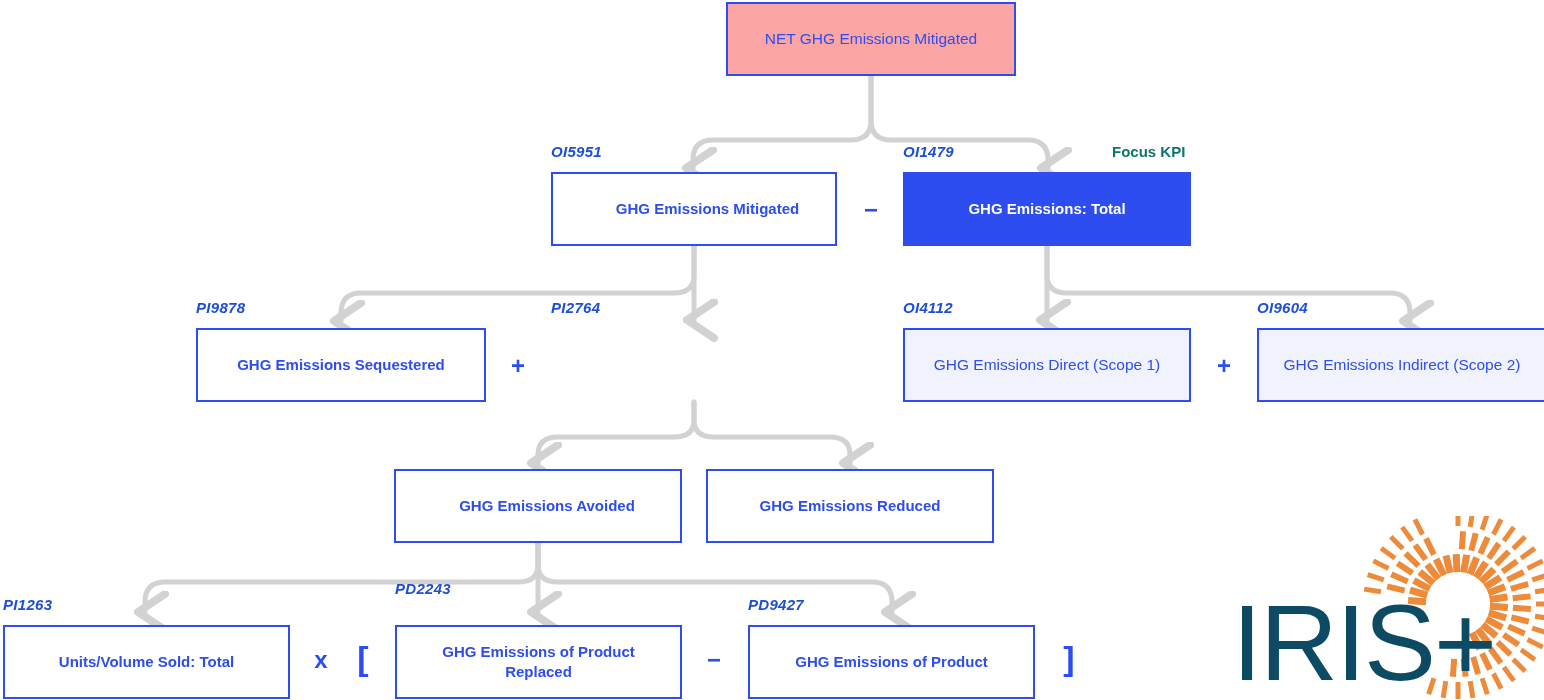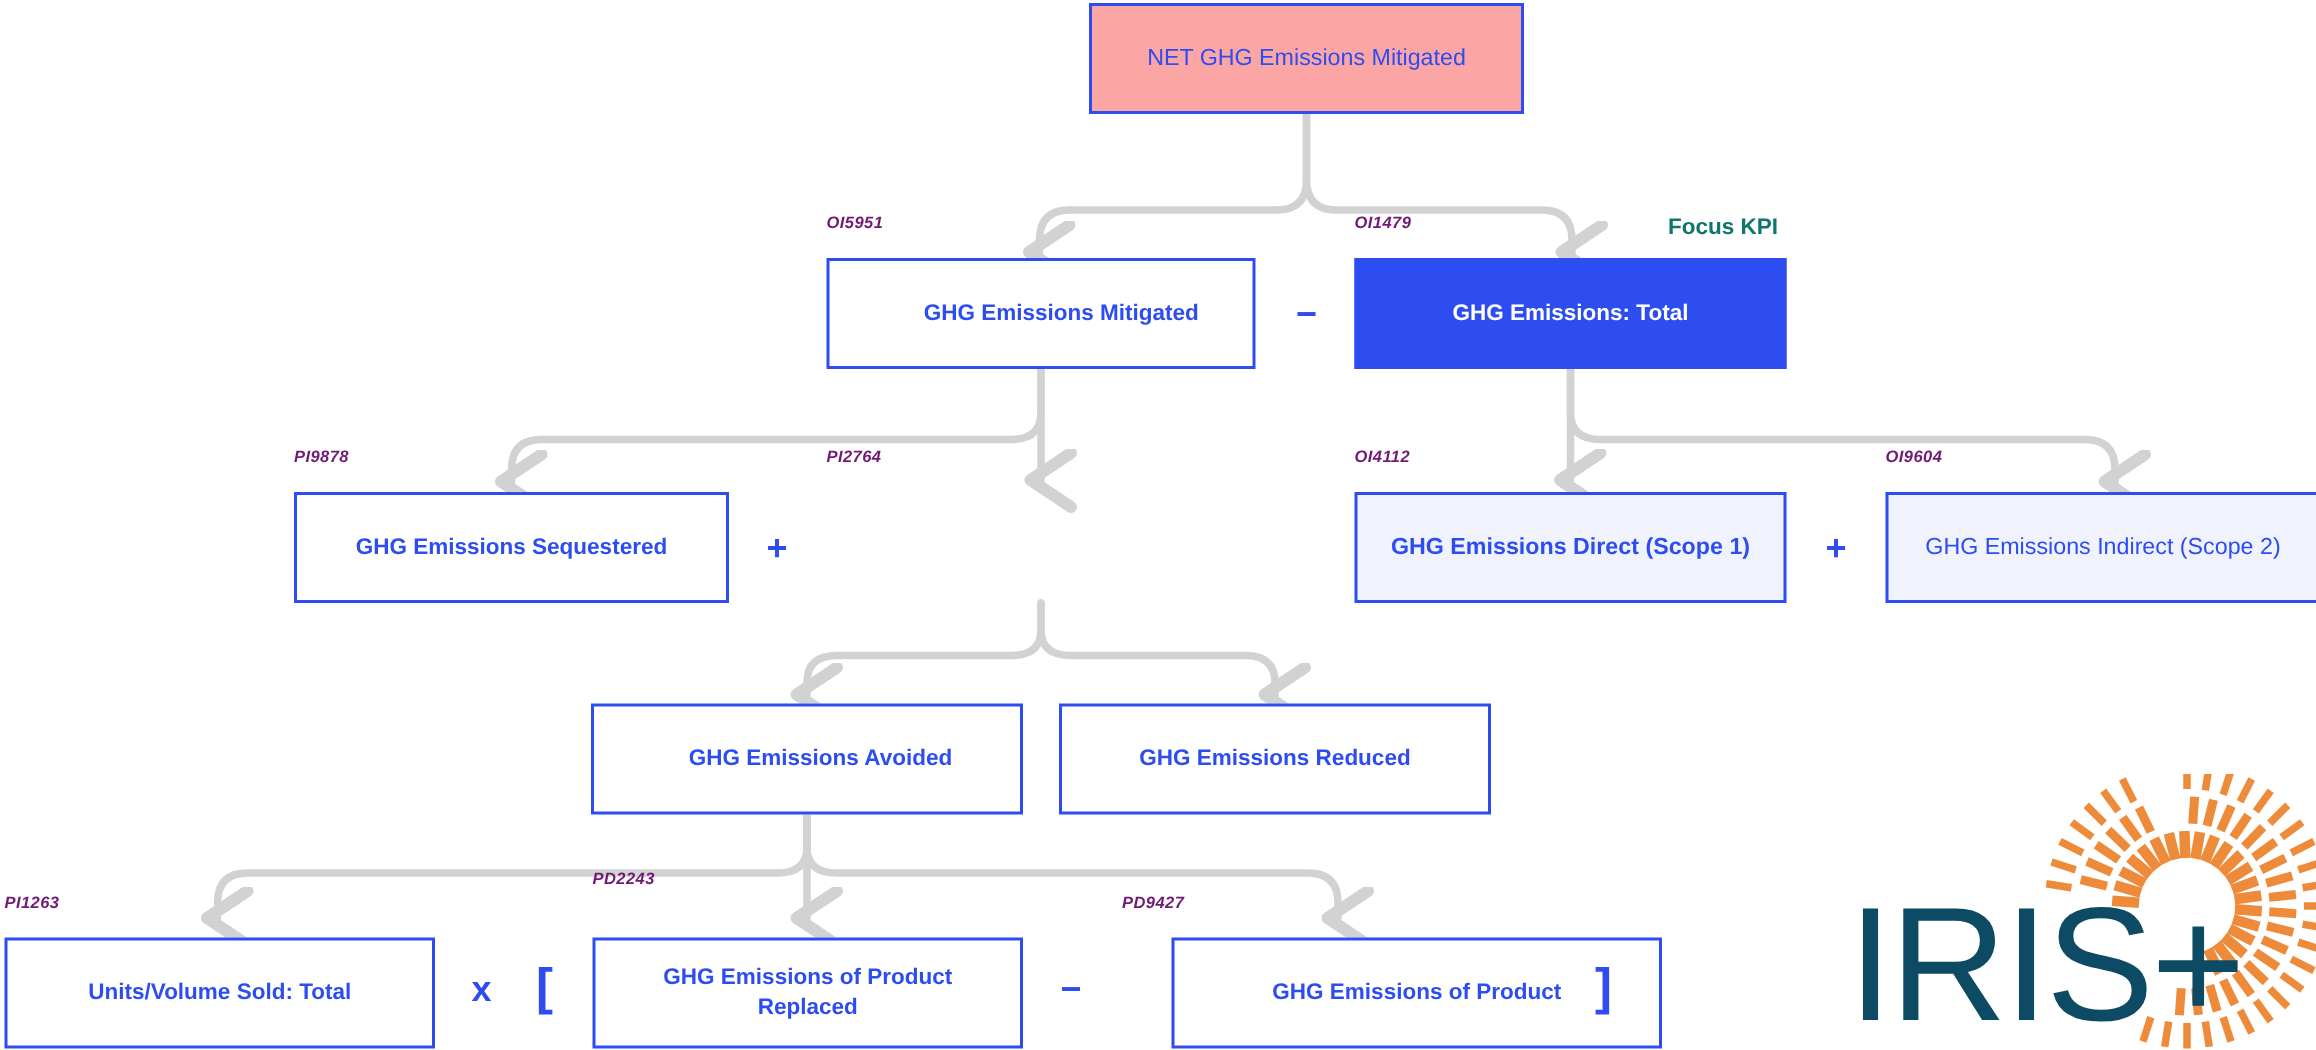--- a/index.html
+++ b/index.html
@@ -48,22 +48,22 @@
     font-size: 15.5px;
   }
   .node.root {
     background: #fca5a5;
     color: #2d4df0;
     font-weight: normal;
     font-size: 15.5px;
   }
   .code {
     position: absolute;
-    color: #701a75;
-    font-size: 11px;
+    color: #1d4ed8;
+    font-size: 15px;
     font-style: italic;
     font-weight: bold;
     letter-spacing: .3px;
     white-space: nowrap;
   }
   .focus-kpi {
     position: absolute;
     color: #0f766e;
     font-size: 15px;
     font-weight: bold;
@@ -139,21 +139,21 @@
   <div class="code" style="left:196px; top:299px;">PI9878</div>
   <div class="node" style="left:196px; top:328px; width:290px; height:74px;">
     <span>GHG Emissions Sequestered</span>
   </div>
 
   <div class="op" style="left:502px; top:354px; width:32px;">+</div>
 
   <div class="code" style="left:551px; top:299px;">PI2764</div>
 
   <div class="code" style="left:903px; top:299px;">OI4112</div>
-  <div class="node tinted" style="left:903px; top:328px; width:288px; height:74px;font-weight:bold;">
+  <div class="node tinted" style="left:903px; top:328px; width:288px; height:74px;">
     <span>GHG Emissions Direct (Scope 1)</span>
   </div>
 
   <div class="op" style="left:1208px; top:354px; width:32px;">+</div>
 
   <div class="code" style="left:1257px; top:299px;">OI9604</div>
   <div class="node tinted" style="left:1257px; top:328px; width:290px; height:74px;">
     <span>GHG Emissions Indirect (Scope 2)</span>
   </div>
 
@@ -173,21 +173,21 @@
   <div class="op bracket" style="left:350px; top:641px; width:26px;">[</div>
 
   <div class="code" style="left:395px; top:580px;">PD2243</div>
   <div class="node" style="left:395px; top:625px; width:287px; height:74px;">
     <span>GHG Emissions of Product Replaced</span>
   </div>
 
   <div class="op" style="left:699px; top:648px; width:30px;">−</div>
 
   <div class="code" style="left:748px; top:596px;">PD9427</div>
-  <div class="node" style="left:748px; top:625px; width:327px; height:74px;margin-left:33px;">
+  <div class="node" style="left:748px; top:625px; width:287px; height:74px;">
     <span>GHG Emissions of Product</span>
   </div>
 
   <div class="op bracket" style="left:1056px; top:641px; width:26px;">]</div>
 
   <div class="logo">
     <svg width="316" height="184" viewBox="0 0 316 184">
       <g stroke="#ed8b3a" stroke-linecap="butt" fill="none">
 
         <g stroke-width="5">

